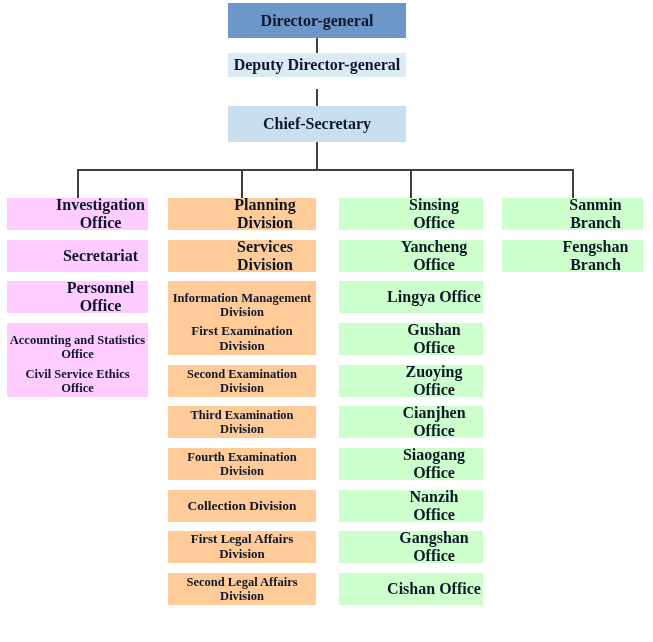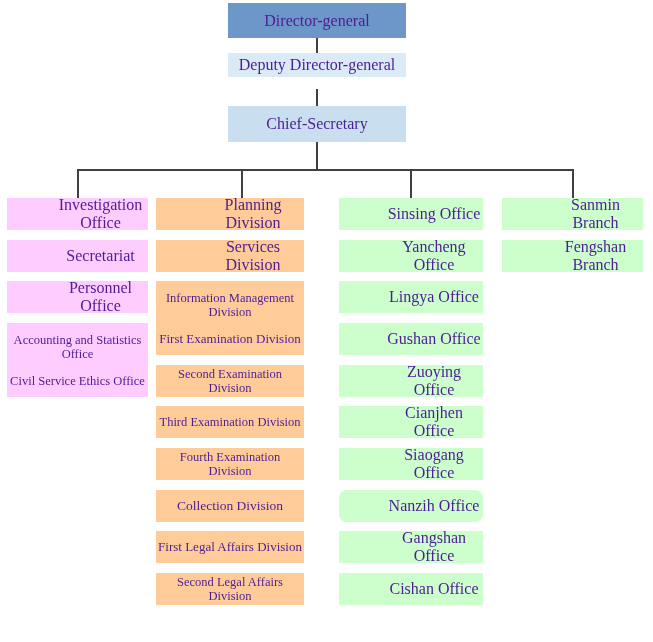--- a/index.html
+++ b/index.html
@@ -12,33 +12,34 @@
     position: relative;
     width: 653px; height: 642px;
     overflow: hidden;
   }
   .box {
     position: absolute;
     display: flex;
     align-items: center;
     justify-content: center;
     text-align: center;
-    color: #4c1d95;
+    color: #0f172a;
     line-height: 1.12;
     padding: 0 2px;
     box-sizing: border-box;
+    font-weight: bold;
   }
   
   .top-box { left: 228px; width: 178px; height: 35px; font-size: 16px; }
   .pos-dg  { top: 3px; }
   .pos-ddg { top: 53px; height: 24px; }
   .pos-cs  { top: 106px; height: 36px; }
   
   .c1 { left: 7px;   width: 141px; }
-  .c2 { left: 156px; width: 148px; }
+  .c2 { left: 168px; width: 148px; }
   .c3 { left: 339px; width: 144px; }
   .c4 { left: 502px; width: 141px; }
   
   .r0 { top: 198px; } .r1 { top: 240px; } .r2 { top: 281px; }
   .r3 { top: 323px; } .r4 { top: 365px; } .r5 { top: 406px; }
   .r6 { top: 448px; } .r7 { top: 490px; } .r8 { top: 531px; }
   .r9 { top: 573px; }
   .row-box { height: 32px; }
   .tall { height: 48px; }
   
@@ -94,20 +95,20 @@
   <div class="box row-box c2 r8 fs-md" style="background: rgb(255, 204, 153);">First Legal Affairs Division</div>
   <div class="box row-box c2 r9 fs-sm" style="background: rgb(255, 204, 153);">Second Legal Affairs Division</div>
 
   <div class="box row-box c3 r0 fs-lg" style="background: rgb(204, 255, 204);">Sinsing Office</div>
   <div class="box row-box c3 r1 fs-lg" style="background: rgb(204, 255, 204);">Yancheng Office</div>
   <div class="box row-box c3 r2 fs-lg" style="background: rgb(204, 255, 204);">Lingya Office</div>
   <div class="box row-box c3 r3 fs-lg" style="background: rgb(204, 255, 204);">Gushan Office</div>
   <div class="box row-box c3 r4 fs-lg" style="background: rgb(204, 255, 204);">Zuoying Office</div>
   <div class="box row-box c3 r6 fs-lg" style="background: rgb(204, 255, 204);">Siaogang Office</div>
   <div class="box row-box c3 r5 fs-lg" style="background: rgb(204, 255, 204);">Cianjhen Office</div>
-  <div class="box row-box c3 r7 fs-lg" style="background: rgb(204, 255, 204); border-radius: 8px;">Nanzih Office</div>
+  <div class="box row-box c3 r7 fs-lg" style="background: rgb(204, 255, 204);">Nanzih Office</div>
   <div class="box row-box c3 r8 fs-lg" style="background: rgb(204, 255, 204);">Gangshan Office</div>
   <div class="box row-box c3 r9 fs-lg" style="background: rgb(204, 255, 204);">Cishan Office</div>
 
   <div class="box row-box c4 r0 fs-lg" style="background: rgb(204, 255, 204);">Sanmin Branch</div>
   <div class="box row-box c4 r1 fs-lg" style="background: rgb(204, 255, 204);">Fengshan Branch</div>
 
 </div>
 
 </body></html>

